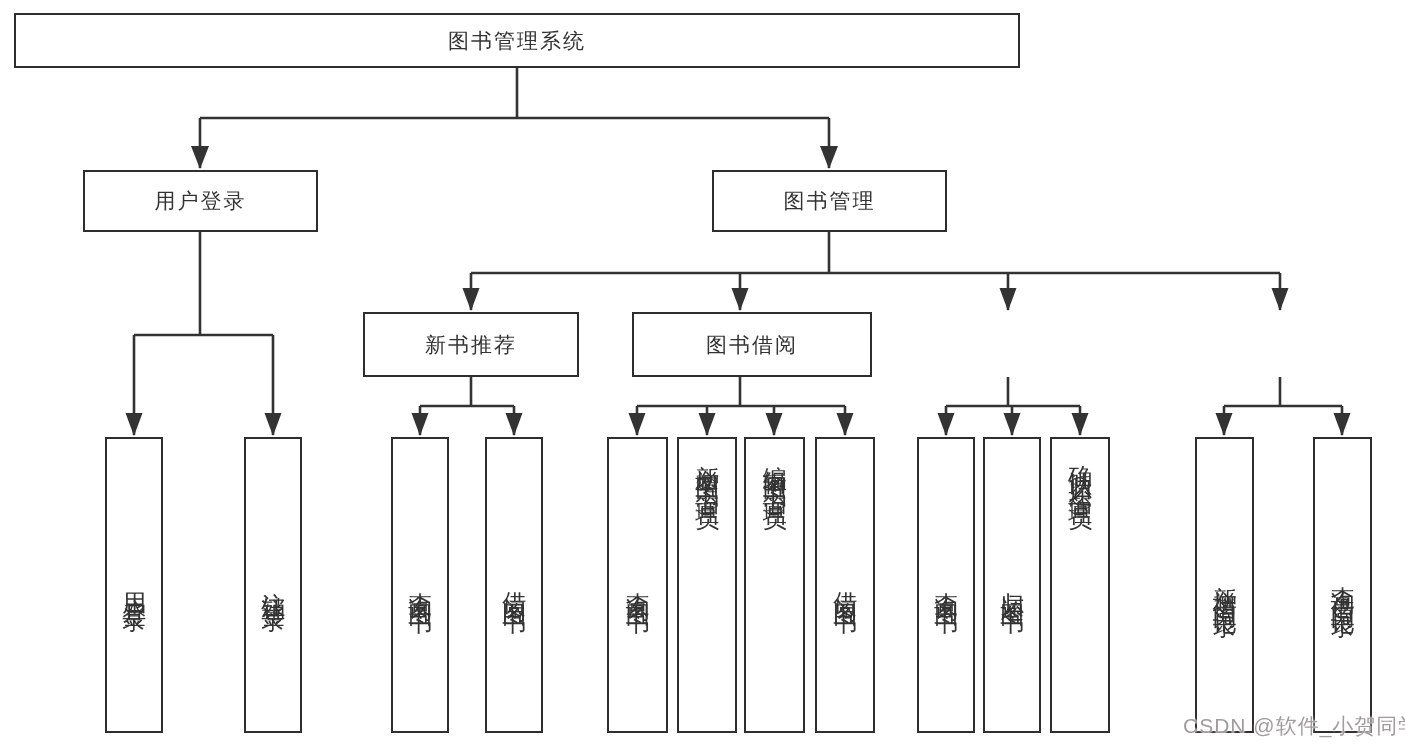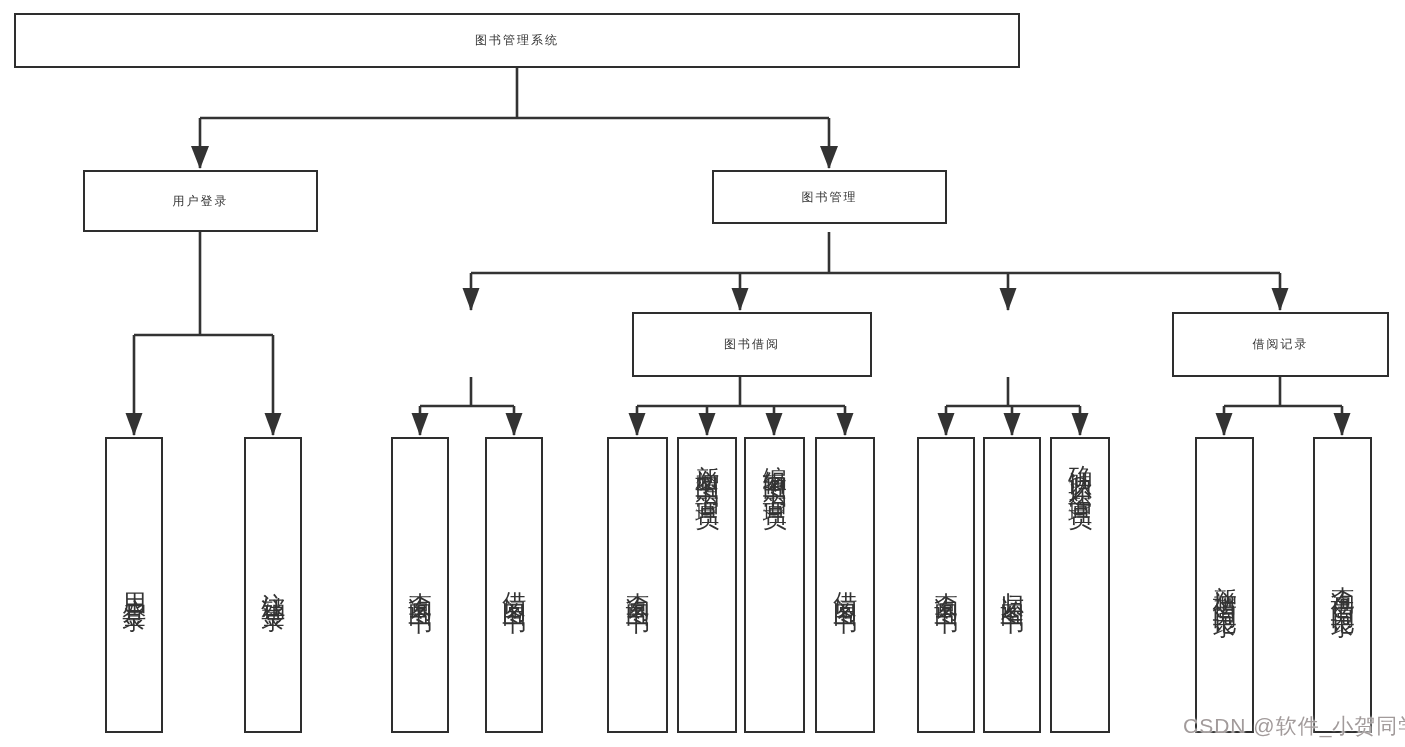--- a/index.html
+++ b/index.html
@@ -14,21 +14,21 @@
   .wires{position:absolute;left:0;top:0;z-index:1;}
   .node{
     position:absolute;
     box-sizing:border-box;
     background:#ffffff;
     border:2.5px solid #2e2e2e;
     display:flex;align-items:center;justify-content:center;
     z-index:2;
   }
   .node .lbl{
-    font-size:12px;
+    font-size:21px;
     letter-spacing:2px;
     color:#333333;
     white-space:nowrap;
   }
   .leaf{
     position:absolute;
     top:437px;height:296px;
     box-sizing:border-box;
     background:#ffffff;
     border:2.5px solid #2e2e2e;
@@ -108,29 +108,29 @@
     </g>
   </svg>
 
   <div class="node" style="left:14px;top:13px;width:1006px;height:55px">
     <span class="lbl">图书管理系统</span>
   </div>
 
   <div class="node" style="left:83px;top:170px;width:235px;height:62px">
     <span class="lbl">用户登录</span>
   </div>
-  <div class="node" style="left:712px;top:170px;width:235px;height:54px">
+  <div class="node" style="left:712px;top:170px;width:235px;height:62px">
     <span class="lbl">图书管理</span>
   </div>
 
+  <div class="node" style="left:363px;top:312px;width:216px;height:65px">
+    <span class="lbl">新书推荐</span>
+  </div>
   <div class="node" style="left:632px;top:312px;width:240px;height:65px">
     <span class="lbl">图书借阅</span>
-  </div>
-  <div class="node" style="left:1172px;top:312px;width:217px;height:65px">
-    <span class="lbl">借阅记录</span>
   </div>
 
   <div class="leaf" style="left:105px;width:58px">
     <span class="vtext">用户登录</span>
   </div>
   <div class="leaf" style="left:244px;width:58px">
     <span class="vtext">注销登录</span>
   </div>
 
   <div class="leaf" style="left:391px;width:58px">

